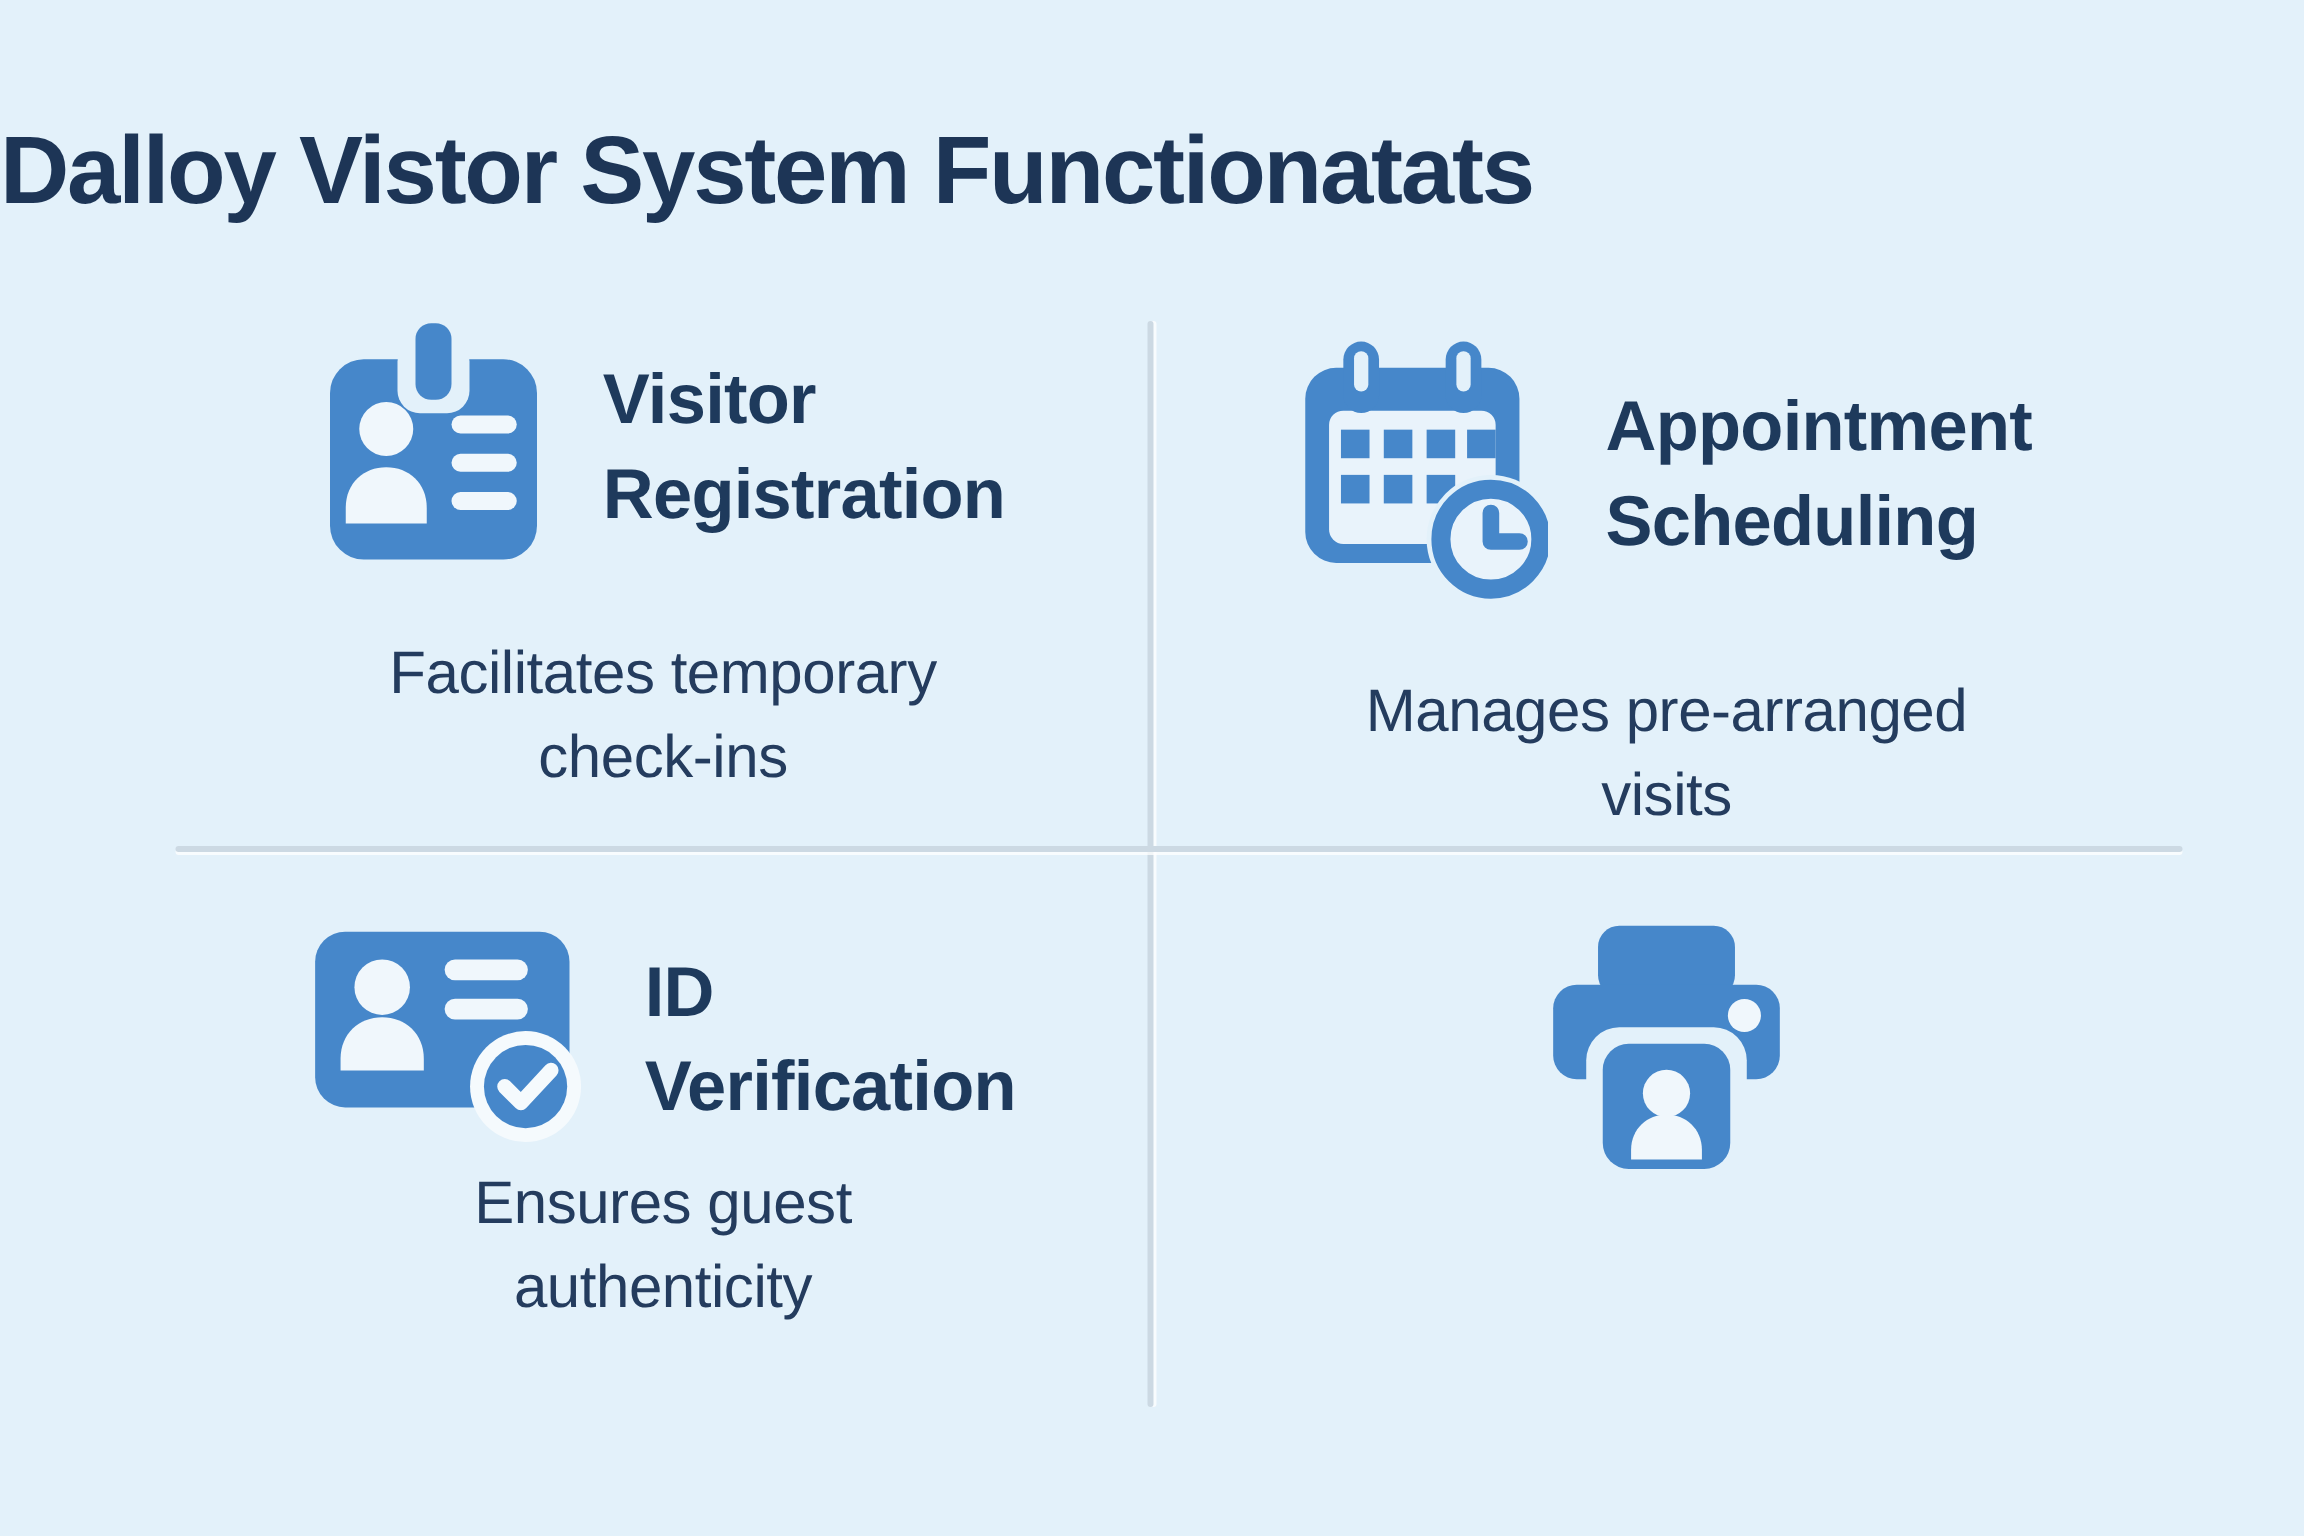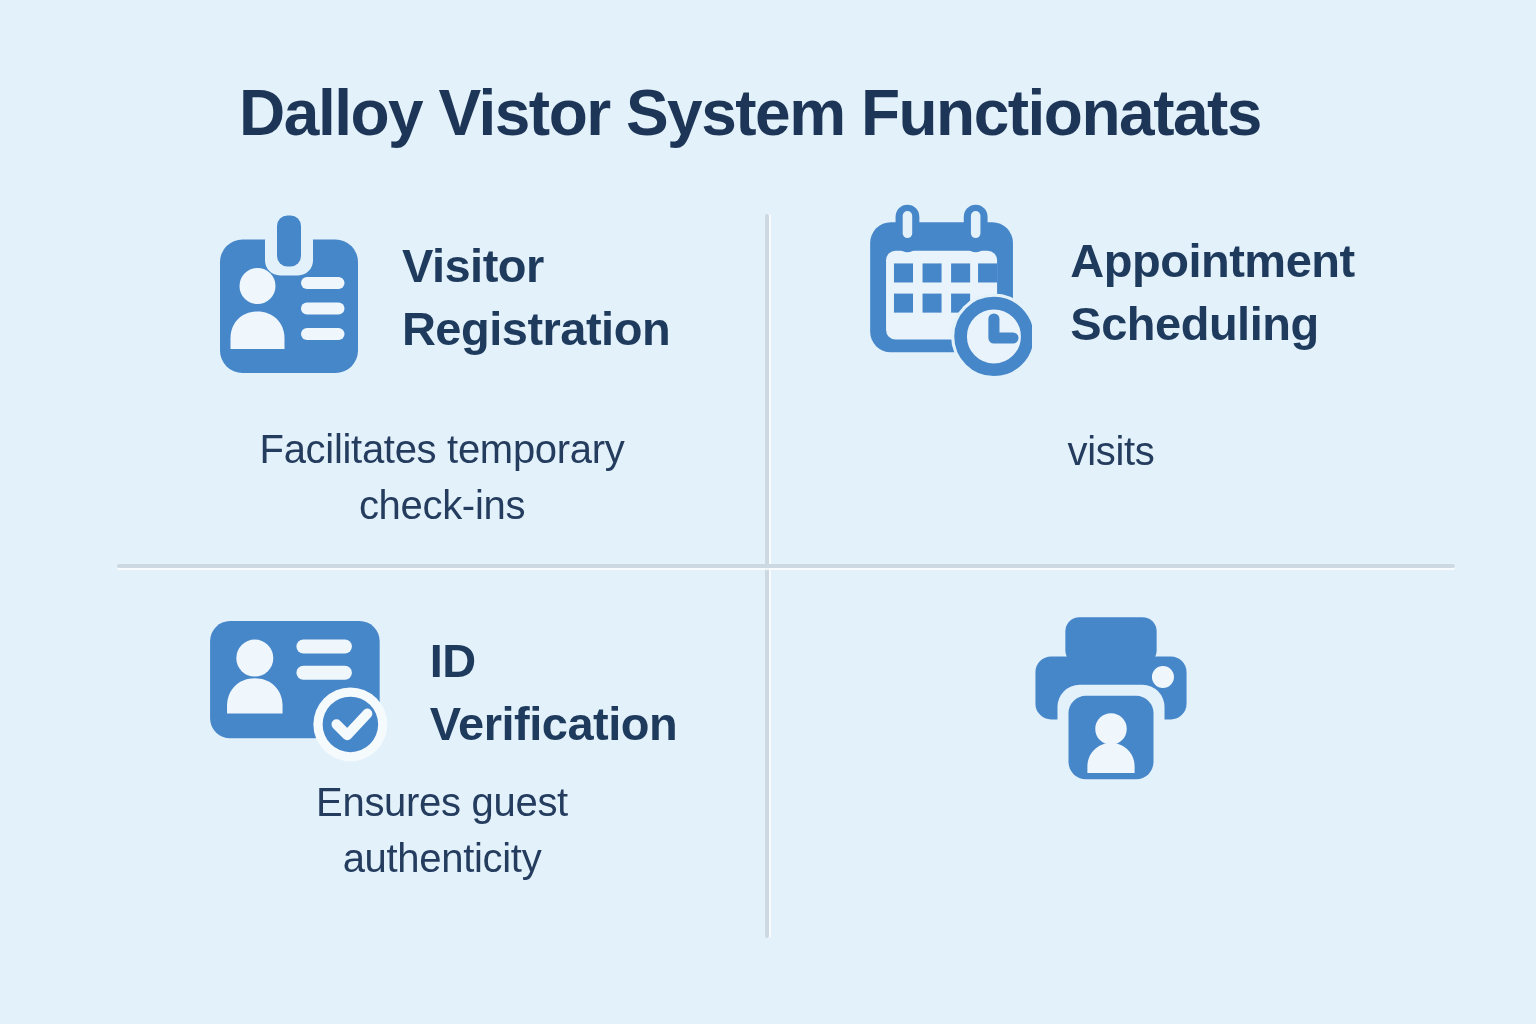--- a/index.html
+++ b/index.html
@@ -4,34 +4,34 @@
 <style>
   html,body{margin:0;padding:0;}
   body{
     width:1536px;height:1024px;position:relative;overflow:hidden;
     background:#e3f1fa;
     font-family:"Liberation Sans", sans-serif;
     color:#1e3a5c;
   }
   .page-title{
     position:absolute;left:0;top:76px;width:1500px;
-    text-align:center;font-size:64px;font-weight:700;letter-spacing:-1.5px;
+    font-size:64px;font-weight:700;letter-spacing:-1.5px;
     color:#1d3556;line-height:74px;margin:0;
   }
   .divider-v{
     position:absolute;left:765px;top:214px;width:4px;height:724px;
     background:#ccd9e3;border-radius:2px;box-shadow:2px 0 0 rgba(255,255,255,.75);
   }
   .divider-h{
     position:absolute;left:117px;top:564px;width:1338px;height:4px;
     background:#ccd9e3;border-radius:2px;box-shadow:0 2px 0 rgba(255,255,255,.75);
   }
   .cell{position:absolute;display:flex;flex-direction:column;align-items:center;}
   .cell-tl{left:117px;top:180px;width:650px;height:386px;padding-top:34px;}
-  .cell-tr{left:767px;top:169px;width:688px;height:386px;padding-top:34px;}
+  .cell-tr{left:767px;top:192px;width:688px;height:386px;padding-top:34px;}
   .cell-bl{left:117px;top:566px;width:650px;height:371px;padding-top:52px;}
   .cell-br{left:767px;top:566px;width:688px;height:371px;padding-top:48px;}
   .row{display:flex;align-items:center;justify-content:center;gap:38px;}
   .icon{display:block;line-height:0;}
   .heading{
     margin:0;font-size:47px;font-weight:700;line-height:63px;
     color:#1e3a5c;letter-spacing:-0.5px;text-align:left;
   }
   .heading span{display:block;}
   .desc{
@@ -96,20 +96,21 @@
         <circle cx="80" cy="84" r="21" fill="#e9f3fb" stroke="#4687ca" stroke-width="8"></circle>
         <path d="M80 73 V85 H92" stroke="#4687ca" stroke-width="7" fill="none" stroke-linecap="round" stroke-linejoin="round"></path>
       </svg>
     </span>
     <h2 class="heading">
       <span>Appointment</span>
       <span>Scheduling</span>
     </h2>
   </div>
   <p class="desc">
+    <span>Manages pre-arranged</span>
     <span>visits</span>
   </p>
 </section>
 
 <section class="cell cell-bl">
   <div class="row">
     <span class="icon">
       <svg width="185" height="148" viewBox="0 0 120 96" xmlns="http://www.w3.org/2000/svg">
         <rect x="2" y="2" width="110" height="76" rx="13" fill="#4687ca"></rect>
         <circle cx="31" cy="26" r="12" fill="#f0f7fc"></circle>

